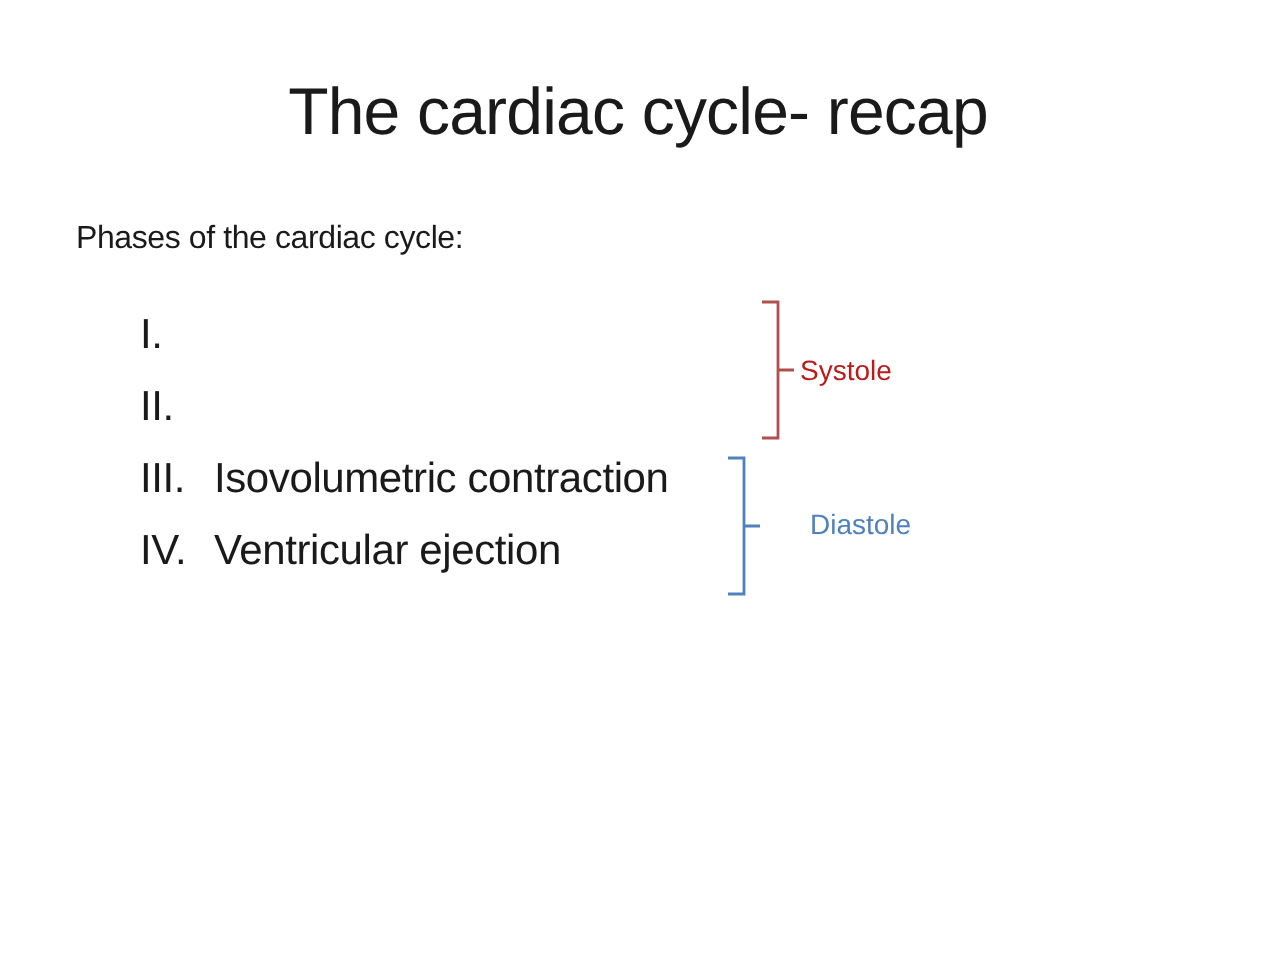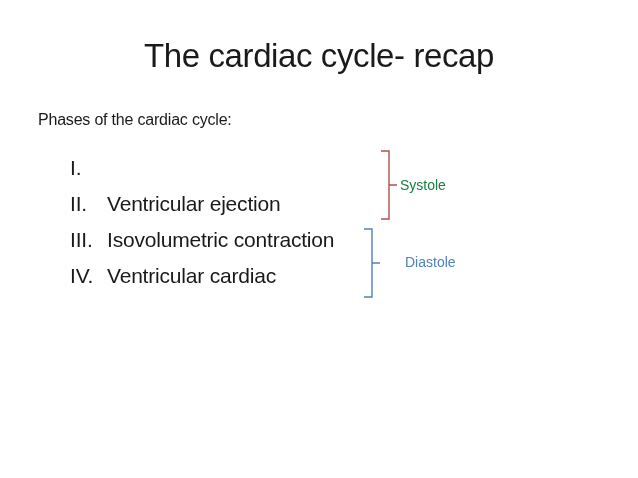--- a/index.html
+++ b/index.html
@@ -68,35 +68,34 @@
   <h1 class="title">The cardiac cycle- recap</h1>
 
   <div class="heading">Phases of the cardiac cycle:</div>
 
   <ol class="phase-list">
     <li class="phase-row">
       <span class="numeral">I.</span>
     </li>
     <li class="phase-row">
       <span class="numeral">II.</span>
-      <span class="phase-text">Ventricular ejection</span>
     </li>
     <li class="phase-row">
       <span class="numeral">III.</span>
       <span class="phase-text">Isovolumetric contraction</span>
     </li>
     <li class="phase-row">
       <span class="numeral">IV.</span>
-      <span class="phase-text">Ventricular cardiac</span>
+      <span class="phase-text">Ventricular ejection</span>
     </li>
   </ol>
 
   <svg class="bracket bracket-systole" width="24" height="74" viewBox="0 0 24 74">
     <path d="M4 3 H12 V71 H4 M12 37 H20" fill="none" stroke-width="1.4" stroke="#b0504e"></path>
   </svg>
-  <div class="anno-label systole-label" style="color: #15803d;">Systole</div>
+  <div class="anno-label systole-label" style="color: #b91c1c;">Systole</div>
 
   <svg class="bracket bracket-diastole" width="24" height="74" viewBox="0 0 24 74">
     <path d="M4 3 H12 V71 H4 M12 37 H20" fill="none" stroke-width="1.4" stroke="#4f81bd"></path>
   </svg>
   <div class="anno-label diastole-label" style="color: rgb(79, 129, 189); margin-left: 16px;">Diastole</div>
 
 </div>
 
 </body></html>

